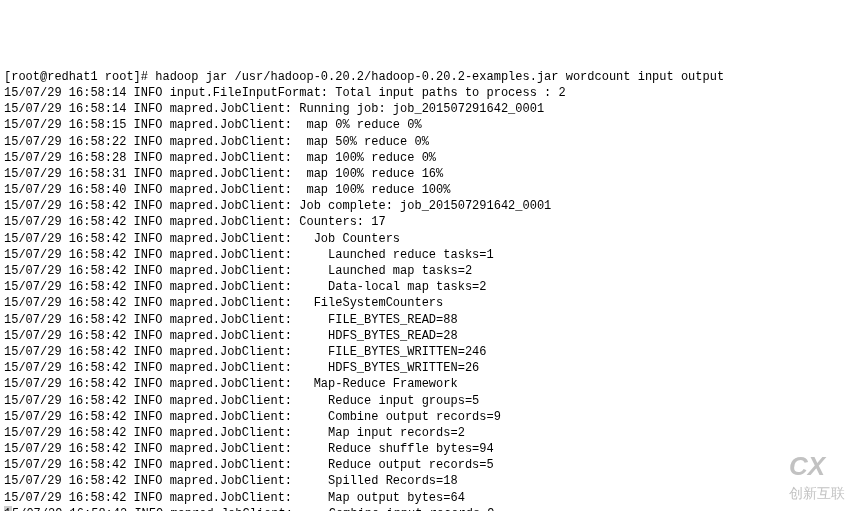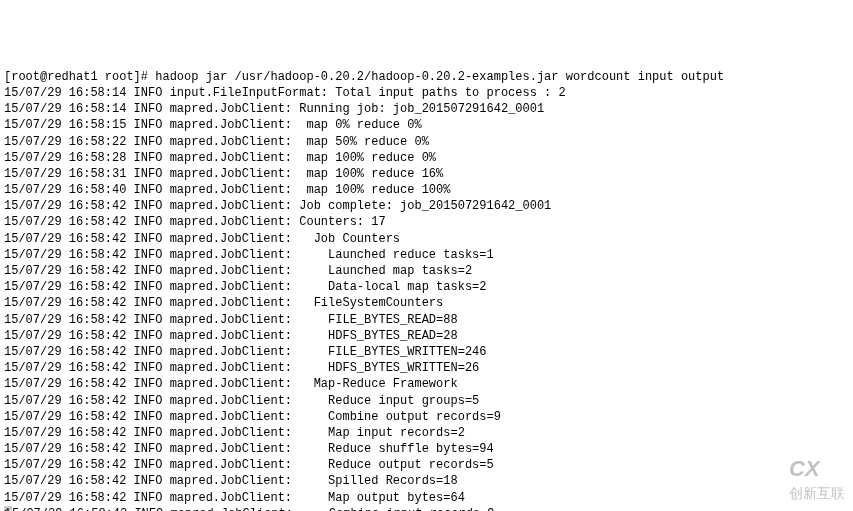--- a/index.html
+++ b/index.html
@@ -18,21 +18,21 @@
     .logo {
       position: fixed;
       bottom: 8px;
       right: 8px;
       font-size: 14px;
       color: #999;
       font-family: sans-serif;
       opacity: 0.6;
     }
     .logo .big {
-      font-size: 22px;
+      font-size: 26px;
       font-weight: bold;
       font-style: italic;
     }
     .highlight {
       background: #ccc;
       display: inline-block;
       width: 8px;
       color: #000;
     }
   </style>

